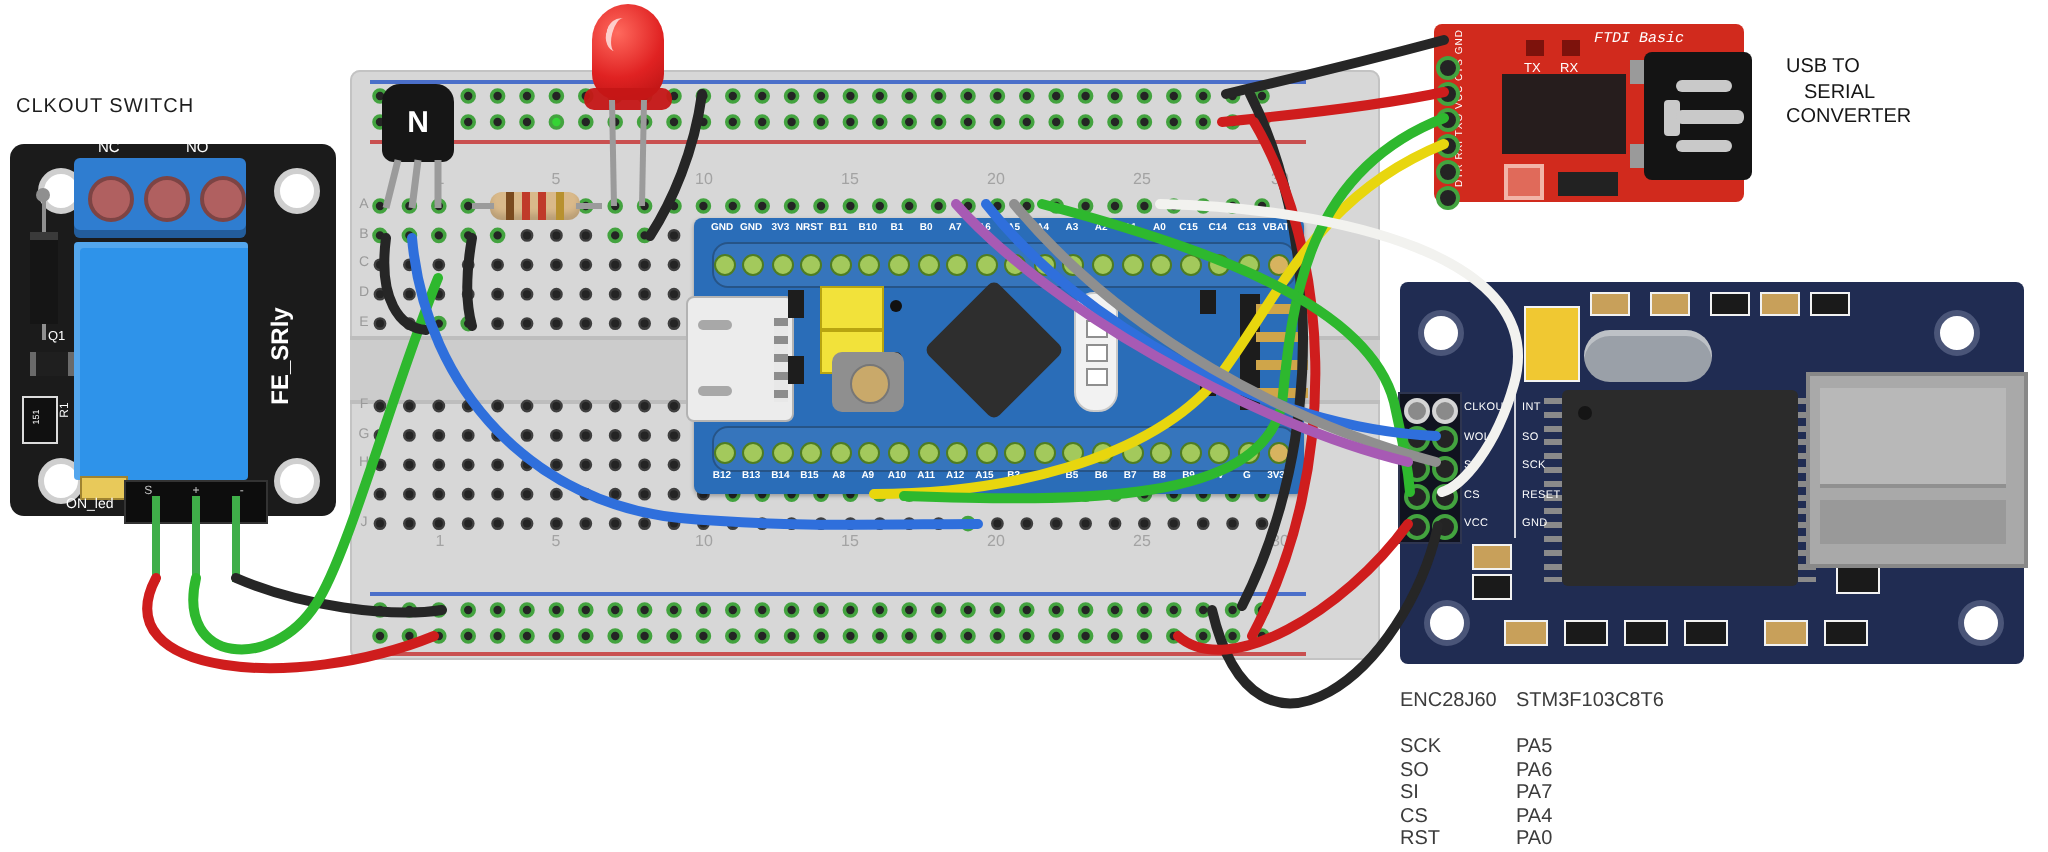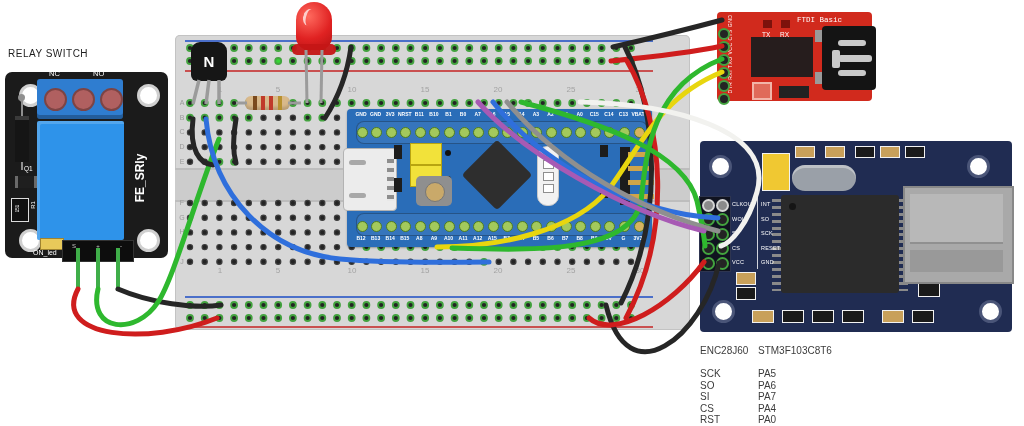--- a/index.html
+++ b/index.html
@@ -498,21 +498,21 @@
       <div class="abs" style="left: 418px; top: 85px; width: 14px; text-align: center; font-size: 8px; color: rgb(163, 163, 163);">15</div>
       <div class="abs" style="left: 418px; top: 266px; width: 14px; text-align: center; font-size: 8px; color: rgb(163, 163, 163);">15</div>
       <div class="abs" style="left: 491px; top: 85px; width: 14px; text-align: center; font-size: 8px; color: rgb(163, 163, 163);">20</div>
       <div class="abs" style="left: 491px; top: 266px; width: 14px; text-align: center; font-size: 8px; color: rgb(163, 163, 163);">20</div>
       <div class="abs" style="left: 564px; top: 85px; width: 14px; text-align: center; font-size: 8px; color: rgb(163, 163, 163);">25</div>
       <div class="abs" style="left: 564px; top: 266px; width: 14px; text-align: center; font-size: 8px; color: rgb(163, 163, 163);">25</div>
       <div class="abs" style="left: 633px; top: 85px; width: 14px; text-align: center; font-size: 8px; color: rgb(163, 163, 163);">30</div>
       <div class="abs" style="left: 633px; top: 266px; width: 14px; text-align: center; font-size: 8px; color: rgb(163, 163, 163);">30</div>
     </div>
 
-  <div class="abs" style="left:8px;top:48px;font-size:10px;letter-spacing:.5px;color:#1d1d1d;z-index:3;">RELAY SWITCH</div>
+  <div class="abs" style="left:8px;top:48px;font-size:10px;letter-spacing:.5px;color:#1d1d1d;z-index:3;">CLKOUT SWITCH</div>
   <div class="abs relay-pcb" style="z-index:3;">
     <div class="abs mount" style="left:14px;top:12px;"></div>
     <div class="abs mount" style="left:132px;top:12px;"></div>
     <div class="abs mount" style="left:14px;top:157px;"></div>
     <div class="abs mount" style="left:132px;top:157px;"></div>
     <div class="abs wlabel" style="left:44px;top:-3px;font-size:7.5px;">NC</div>
     <div class="abs wlabel" style="left:88px;top:-3px;font-size:7.5px;">NO</div>
 
     <div class="abs" style="left: 32px; top: 7px; width: 86px; height: 40px; border-radius: 3px; box-shadow: rgba(0, 0, 0, 0.25) 0px -4px 0px inset; background: rgb(47, 125, 208);"></div>
     <div class="abs" style="left:39px;top:16px;width:19px;height:19px;border-radius:50%;background:#b06060;border:2px solid #7d4444;"></div>
@@ -664,39 +664,44 @@
       <div class="pinlab" style="left: 239.78px; top: 126px; position: absolute;">B9</div>
       <div class="abs" style="left: 257.36px; top: 111.5px; width: 9px; height: 9px; border-radius: 50%; background: rgb(163, 201, 92); border: 1.5px solid rgb(79, 125, 33);"></div>
       <div class="pinlab" style="left: 254.36px; top: 126px; position: absolute;">5V</div>
       <div class="abs" style="left: 271.94px; top: 111.5px; width: 9px; height: 9px; border-radius: 50%; background: rgb(163, 201, 92); border: 1.5px solid rgb(79, 125, 33);"></div>
       <div class="pinlab" style="left: 268.94px; top: 126px; position: absolute;">G</div>
       <div class="abs" style="left: 286.52px; top: 111.5px; width: 9px; height: 9px; border-radius: 50%; background: rgb(215, 179, 95); border: 1.5px solid rgb(79, 125, 33);"></div>
       <div class="pinlab" style="left: 283.52px; top: 126px; position: absolute;">3V3</div>
     </div>
 
   <div class="abs" style="left: 717px; top: 12px; width: 155px; height: 89px; border-radius: 4px; z-index: 3; background: rgb(209, 42, 29);">
-    <div class="abs wlabel" style="left:80px;top:4px;font-size:7.5px;font-family:'Liberation Mono',monospace;">FTDI Basic</div>
+    <div class="abs wlabel" style="left:80px;top:4px;font-size:7.5px;font-family:'Liberation Mono',monospace;font-style:italic;">FTDI Basic</div>
     <div class="abs" style="left:46px;top:8px;width:9px;height:8px;background:#7d120c;"></div>
     <div class="abs" style="left:64px;top:8px;width:9px;height:8px;background:#7d120c;"></div>
     <div class="abs wlabel" style="left:45px;top:19px;font-size:6.5px;">TX</div>
     <div class="abs wlabel" style="left:63px;top:19px;font-size:6.5px;">RX</div>
     <div class="abs" style="left:34px;top:25px;width:62px;height:40px;background:#261d1d;"></div>
     <div class="abs" style="left:35px;top:70px;width:16px;height:14px;background:#e06a5a;border:2px solid #f2b4a8;"></div>
     <div class="abs" style="left:62px;top:74px;width:30px;height:12px;background:#222;"></div>
     <div class="abs vert wlabel" style="left:-28px;top:37px;width:86px;height:10px;text-align:center;font-size:5px;letter-spacing:.5px;">DTR RXI TXO VCC CTS GND</div>
 
     <div class="abs" style="left:98px;top:18px;width:10px;height:12px;background:#9a9a9a;"></div>
     <div class="abs" style="left:98px;top:60px;width:10px;height:12px;background:#9a9a9a;"></div>
     <div class="abs" style="left:105px;top:14px;width:54px;height:64px;background:#141414;border-radius:4px;">
       <div class="abs" style="left:10px;top:24px;width:8px;height:18px;background:#c9c9c9;border-radius:2px;"></div>
       <div class="abs" style="left:16px;top:14px;width:28px;height:6px;background:#c9c9c9;border-radius:3px;"></div>
       <div class="abs" style="left:16px;top:29px;width:34px;height:7px;background:#c9c9c9;border-radius:3px;"></div>
       <div class="abs" style="left:16px;top:44px;width:28px;height:6px;background:#c9c9c9;border-radius:3px;"></div>
     </div>
   </div>
+  <div class="abs usbcap" style="left:893px;top:28px;z-index:3;">
+      <div>USB TO</div>
+      <div>SERIAL</div>
+      <div>CONVERTER</div>
+    </div>
 
   <div class="abs" style="left: 700px; top: 141px; width: 312px; height: 191px; border-radius: 4px; z-index: 3; background: rgb(32, 44, 82);">
     <div class="abs mount" style="left:9px;top:14px;border-color:#4a5578;"></div>
     <div class="abs mount" style="left:267px;top:14px;border-color:#4a5578;"></div>
     <div class="abs mount" style="left:12px;top:159px;border-color:#4a5578;"></div>
     <div class="abs mount" style="left:279px;top:159px;border-color:#4a5578;"></div>
 
     <div class="abs smd" style="left:95px;top:5px;width:18px;height:10px;background:#c8a05a;"></div>
     <div class="abs smd" style="left:125px;top:5px;width:18px;height:10px;background:#c8a05a;"></div>
     <div class="abs smd" style="left:155px;top:5px;width:18px;height:10px;background:#1a1a1a;"></div>

